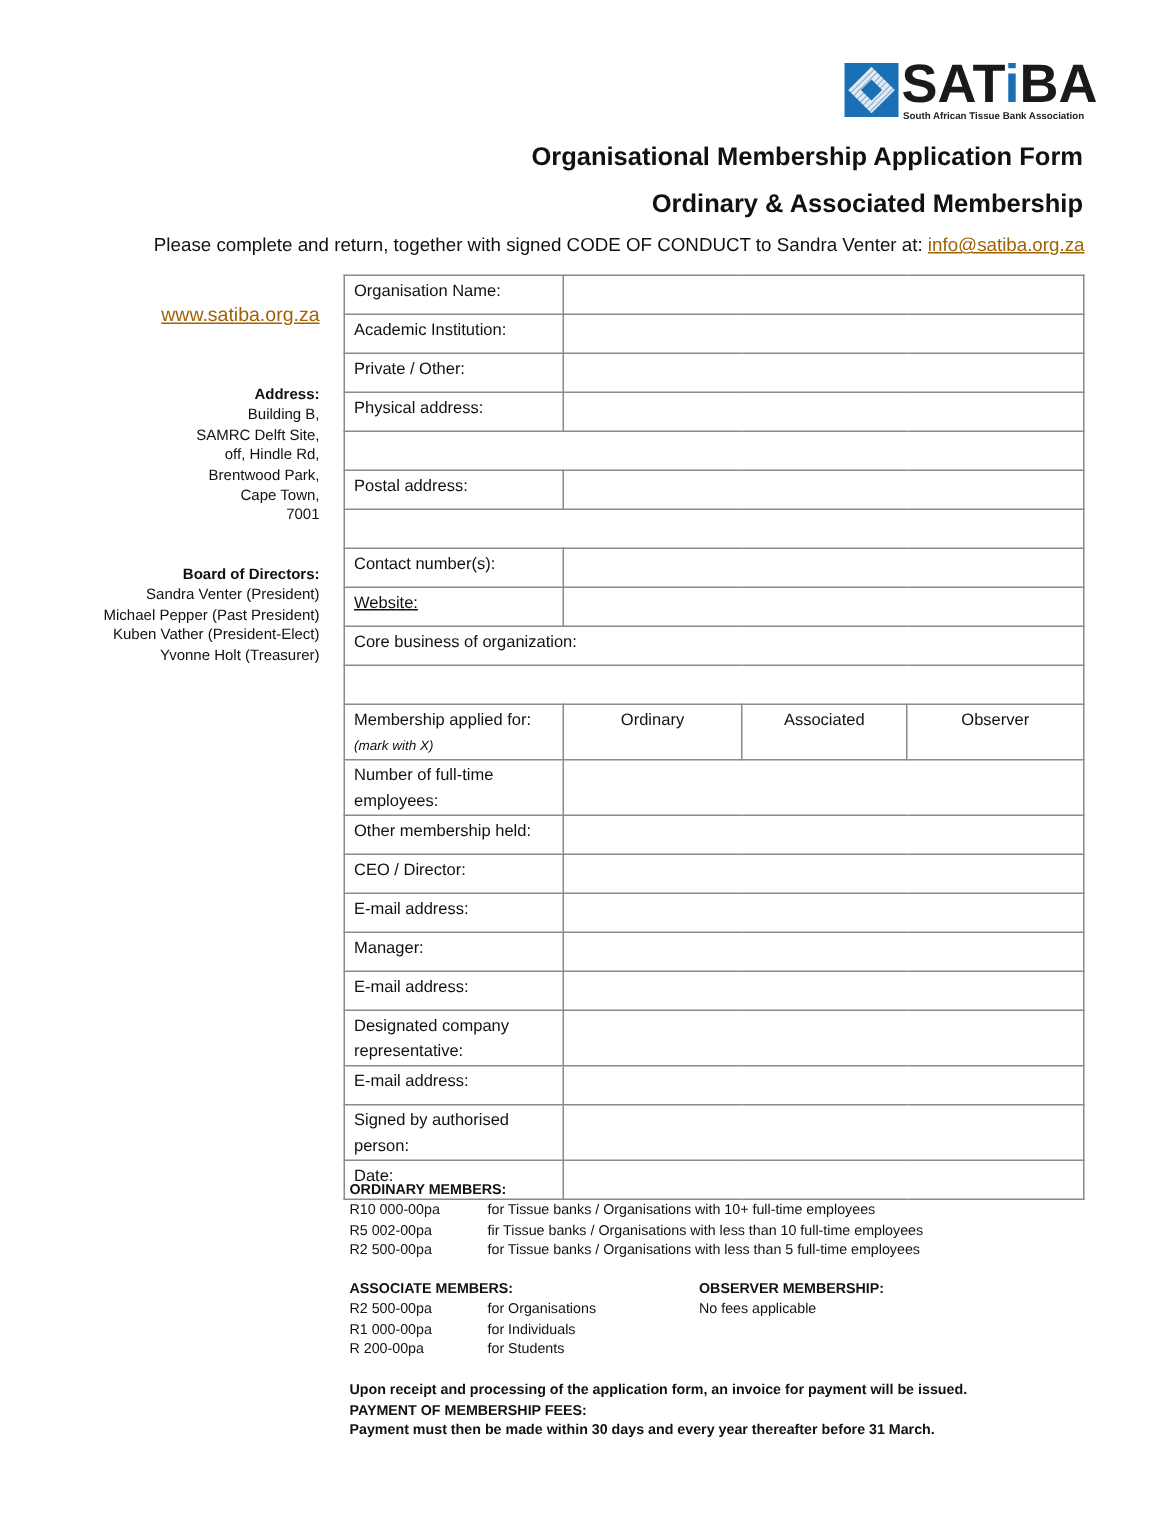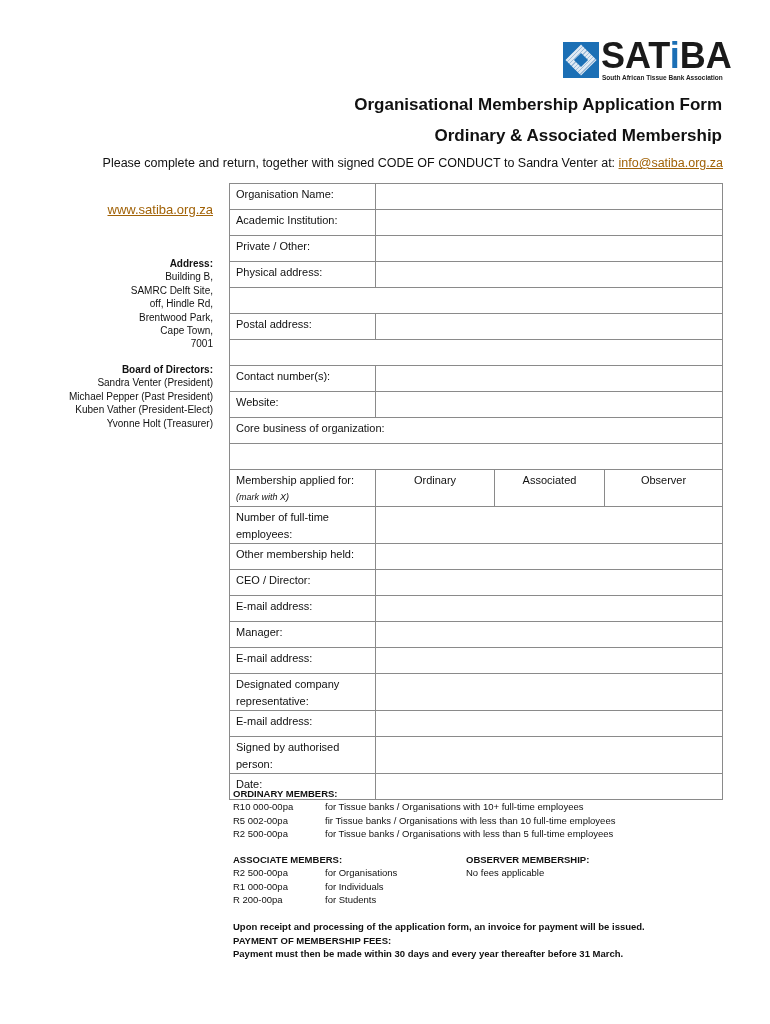--- a/index.html
+++ b/index.html
@@ -57,21 +57,21 @@
 <div class="abs side" style="top:257px;">
   <div class="h">Address:</div>
   <div>Building B,</div>
   <div>SAMRC Delft Site,</div>
   <div>off, Hindle Rd,</div>
   <div>Brentwood Park,</div>
   <div>Cape Town,</div>
   <div>7001</div>
 </div>
 
-<div class="abs side" style="top:363px;">
+<div class="abs side" style="top:377px;">
   <div class="h">Board of Directors:</div>
   <div>Sandra Venter (President)</div>
   <div>Michael Pepper (Past President)</div>
   <div>Kuben Vather (President-Elect)</div>
   <div>Yvonne Holt (Treasurer)</div>
 </div>
 
 <table class="form">
   <tbody>
       <tr style="height:26px;">
@@ -97,21 +97,21 @@
     <td class="lbl">Postal address:</td>
     <td colspan="3"></td>
   </tr>
   <tr style="height:26px;">
     <td colspan="4"></td>
   </tr>
   <tr style="height:26px;">
     <td class="lbl">Contact number(s):</td>
     <td colspan="3"></td>
   </tr>
-  <tr style="height:26px;">
+  <tr style="height:26px;text-decoration:underline;">
     <td class="lbl">Website:</td>
     <td colspan="3"></td>
   </tr>
   <tr style="height:26px;">
     <td colspan="4" style="padding-top:2px;">Core business of organization:</td>
   </tr>
   <tr style="height:26px;">
     <td colspan="4"></td>
   </tr>
   <tr style="height:35px;">

